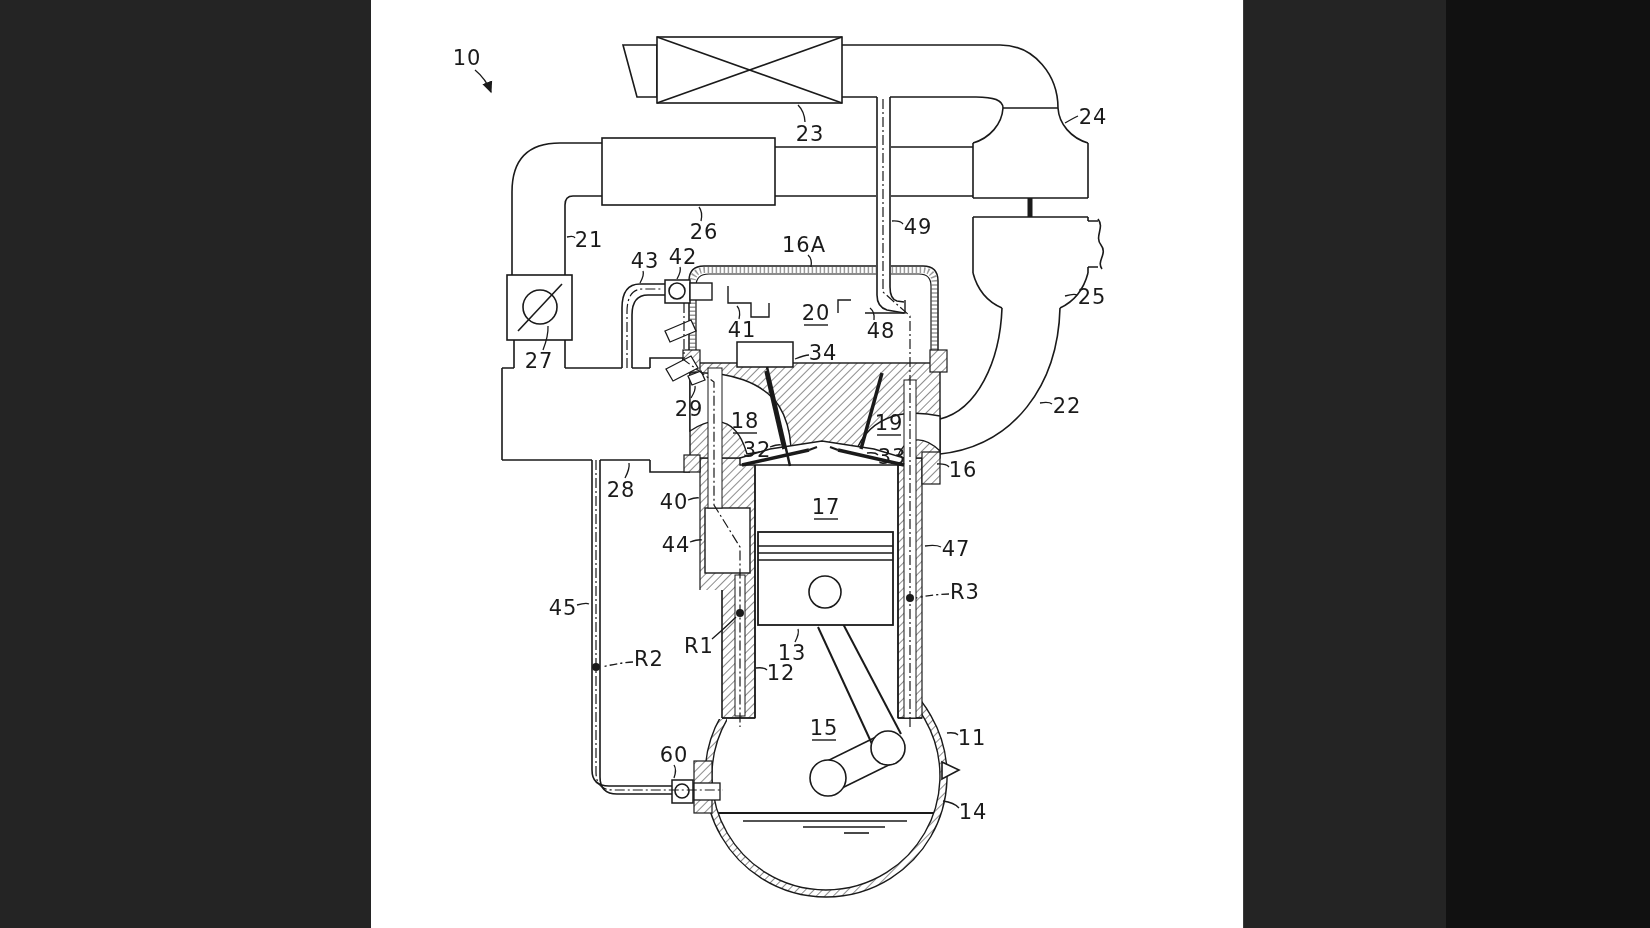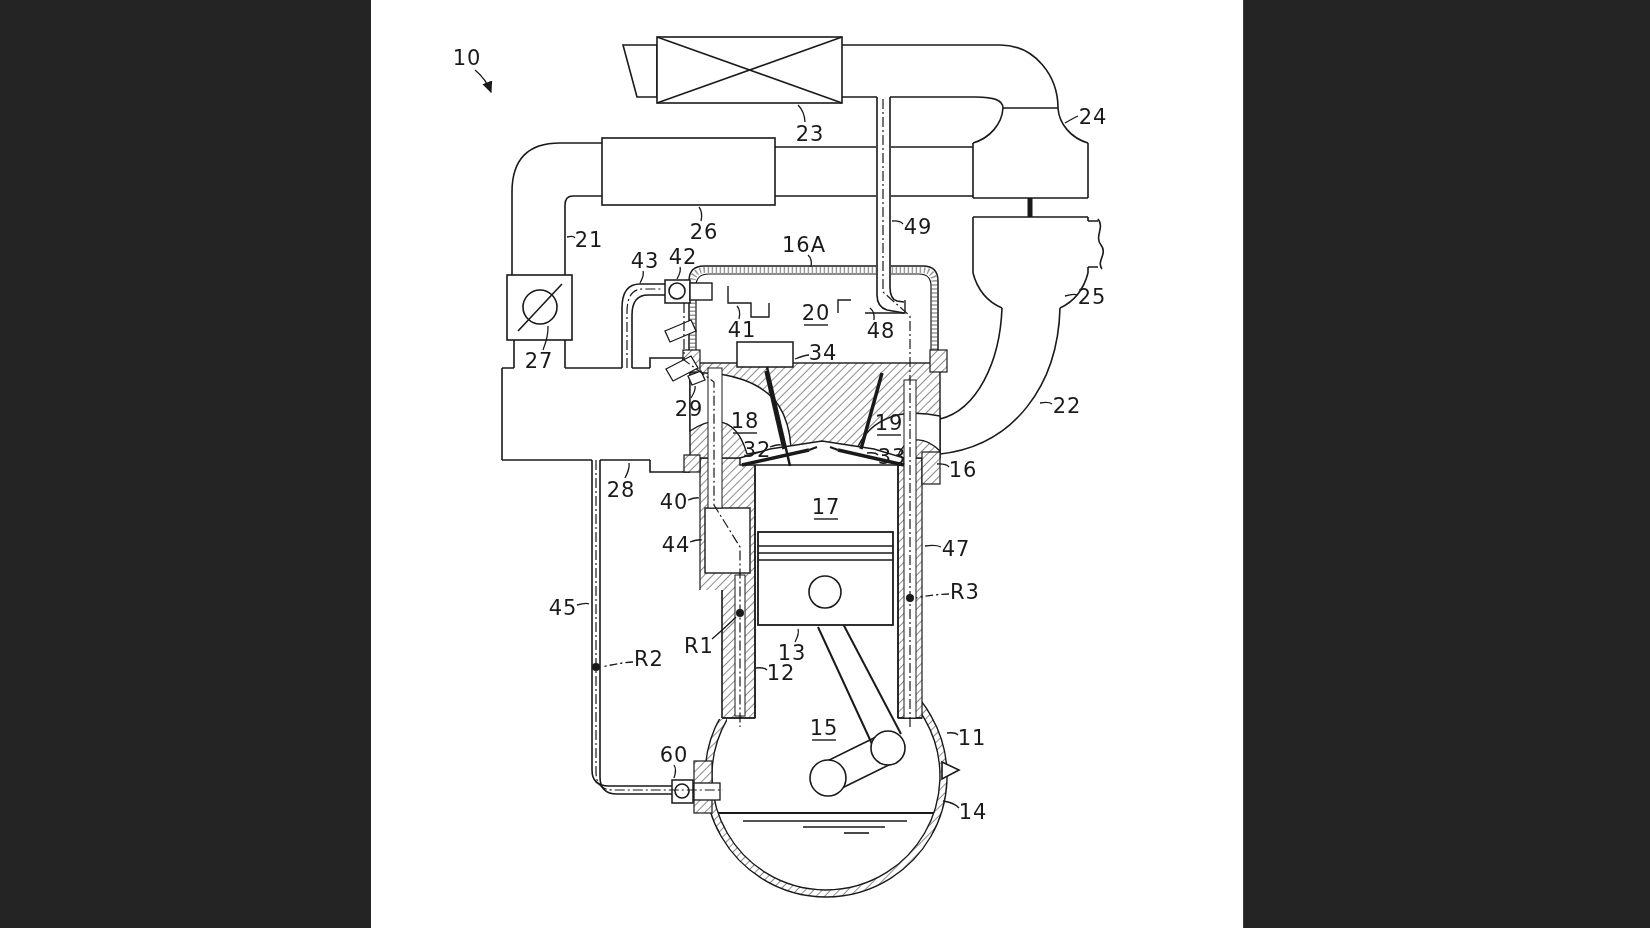--- a/index.html
+++ b/index.html
@@ -1,16 +1,16 @@
 <!DOCTYPE html>
 <html><head>
 <meta charset="utf-8">
 <style>
   html,body{margin:0;padding:0;background:#111;}
-  .stage{position:relative;width:1650px;height:928px;overflow:hidden;background:#737373;
+  .stage{position:relative;width:1446px;height:928px;overflow:hidden;background:#737373;
          font-family:"DejaVu Sans", sans-serif;}
   .bar{position:absolute;top:0;height:928px;background:#242424;}
   .bar.left{left:0;width:371px;border-right:1px solid #3a3a3a;}
   .bar.right{left:1243px;width:407px;border-left:1px solid #3a3a3a;}
   .paper{position:absolute;left:371px;top:0;width:872px;height:928px;background:#ffffff;}
   svg text{font-family:"DejaVu Sans", sans-serif;}
 </style>
 </head>
 <body>
 

